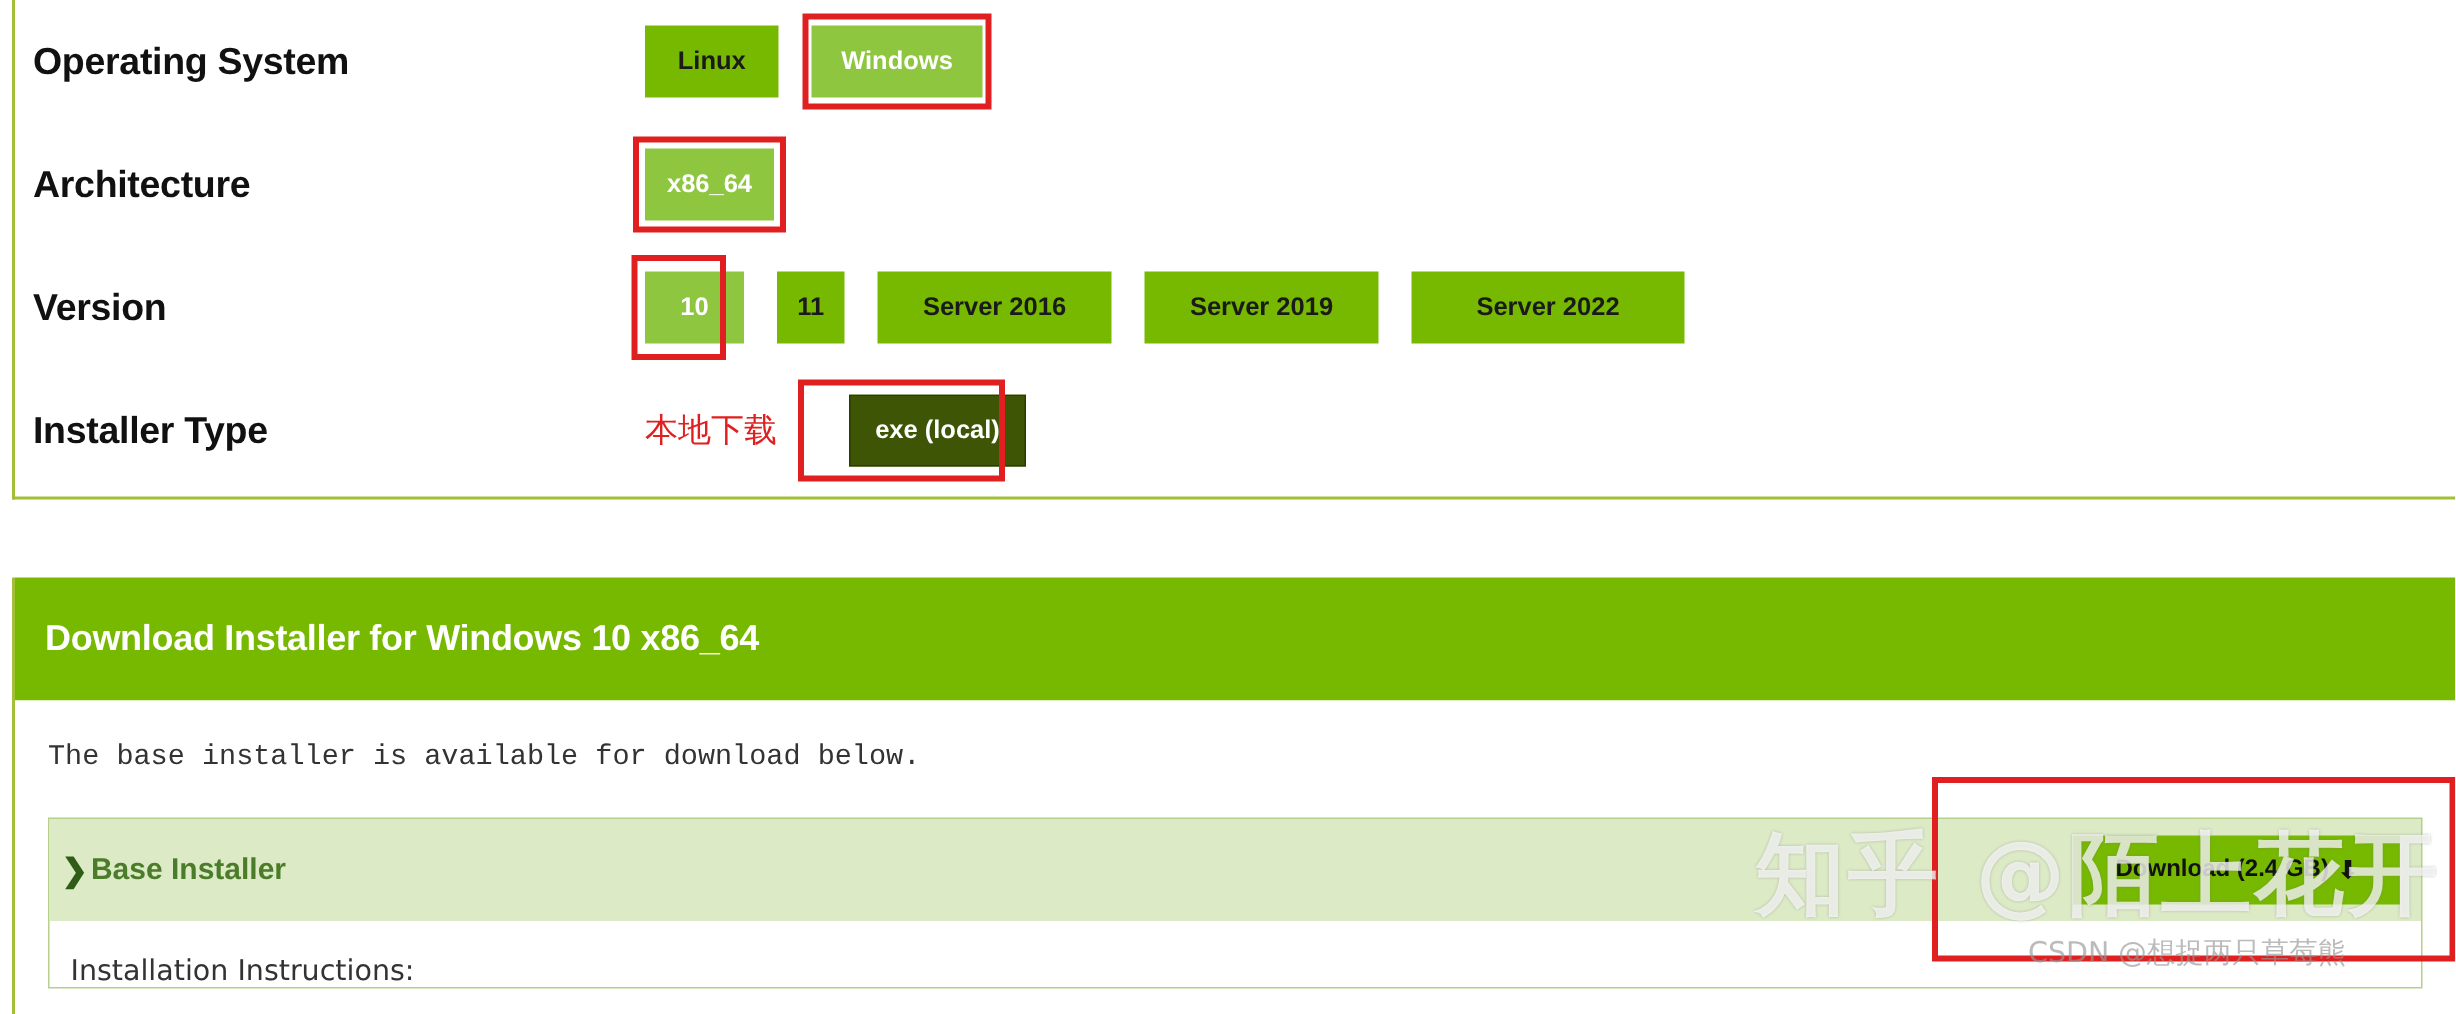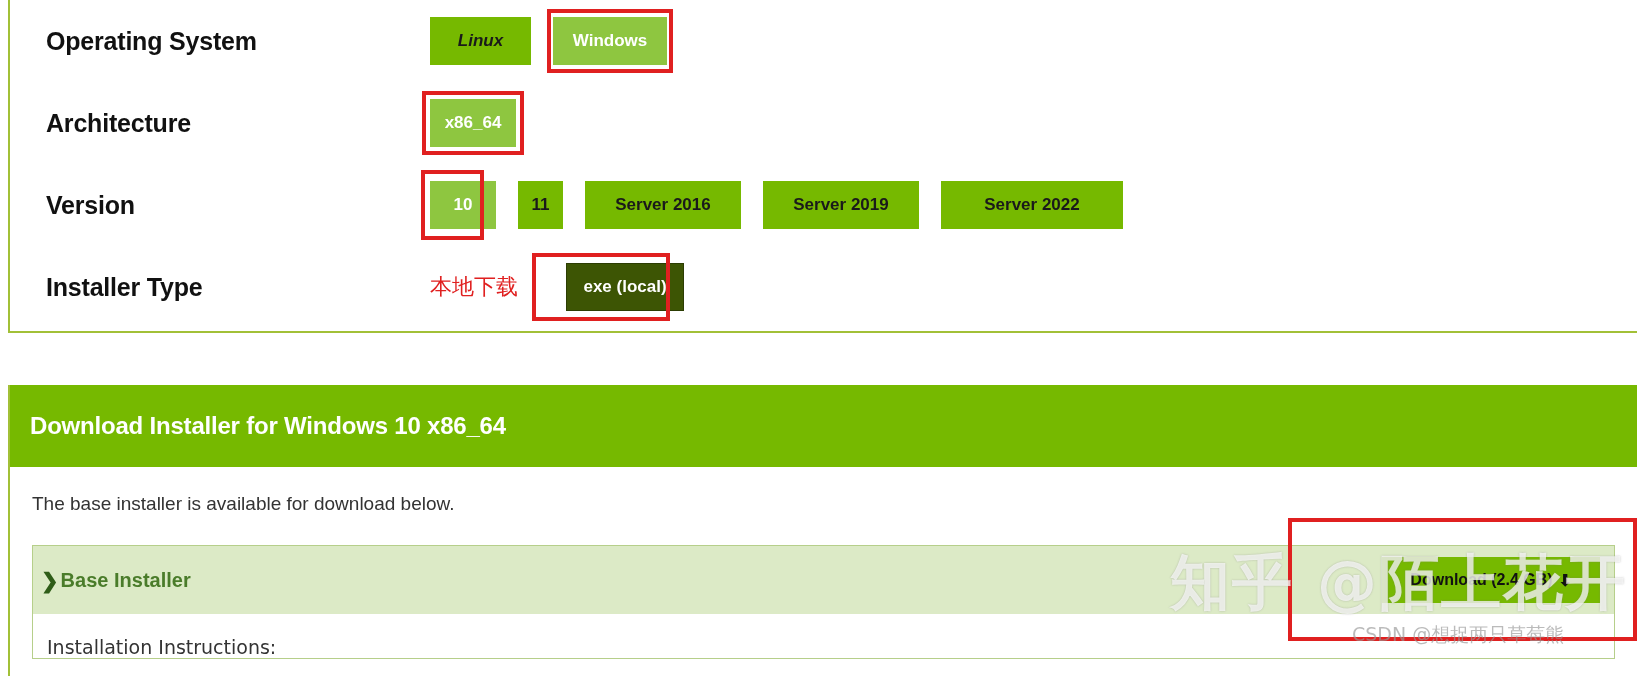--- a/index.html
+++ b/index.html
@@ -29,21 +29,21 @@
   .sel-row {
     position: absolute;
     left: 0;
     width: 100%;
     height: 70px;
     display: flex;
     align-items: center;
   }
   .sel-label {
     width: 420px;
-    padding-left: 36px;
+    padding-left: 12px;
     font-size: 25px;
     font-weight: bold;
     color: #111111;
     letter-spacing: -0.2px;
   }
   .btn-wrap {
     display: flex;
     align-items: center;
     gap: 0px;
   }
@@ -116,21 +116,21 @@
     letter-spacing: -0.2px;
   }
   .dl-body {
     padding: 0 22px 0 22px;
     background: #ffffff;
   }
   .dl-sub {
     font-size: 19px;
     color: #333333;
     padding: 26px 0 0 0;
-    font-family: Liberation Sans, sans-serif;
+    font-family: Liberation Mono, monospace;
   }
   .installer-box {
     margin-top: 30px;
     border: 1px solid #b6cf8a;
     background: #ffffff;
   }
   .installer-head {
     background: #dceac6;
     height: 68px;
     display: flex;
@@ -205,21 +205,21 @@
 <body>
 
 <div id="page">
 
   <div class="selector-panel">
 
     <div class="sel-row" style="top:6px;">
       <div class="sel-label">Operating System</div>
       <div class="btn-wrap">
         <div class="btn-slot">
-          <button class="gbtn" style="width:101px;font-style:italic;">Linux</button>
+          <button class="gbtn" style="width:89px;">Linux</button>
         </div>
         <div class="btn-slot">
           <button class="gbtn selected" style="width:114px;">Windows</button>
           <div class="redbox" style="left:-6px; top:-8px; width:126px; height:64px;"></div>
         </div>
       </div>
     </div>
 
     <div class="sel-row" style="top:88px;">
       <div class="sel-label">Architecture</div>

